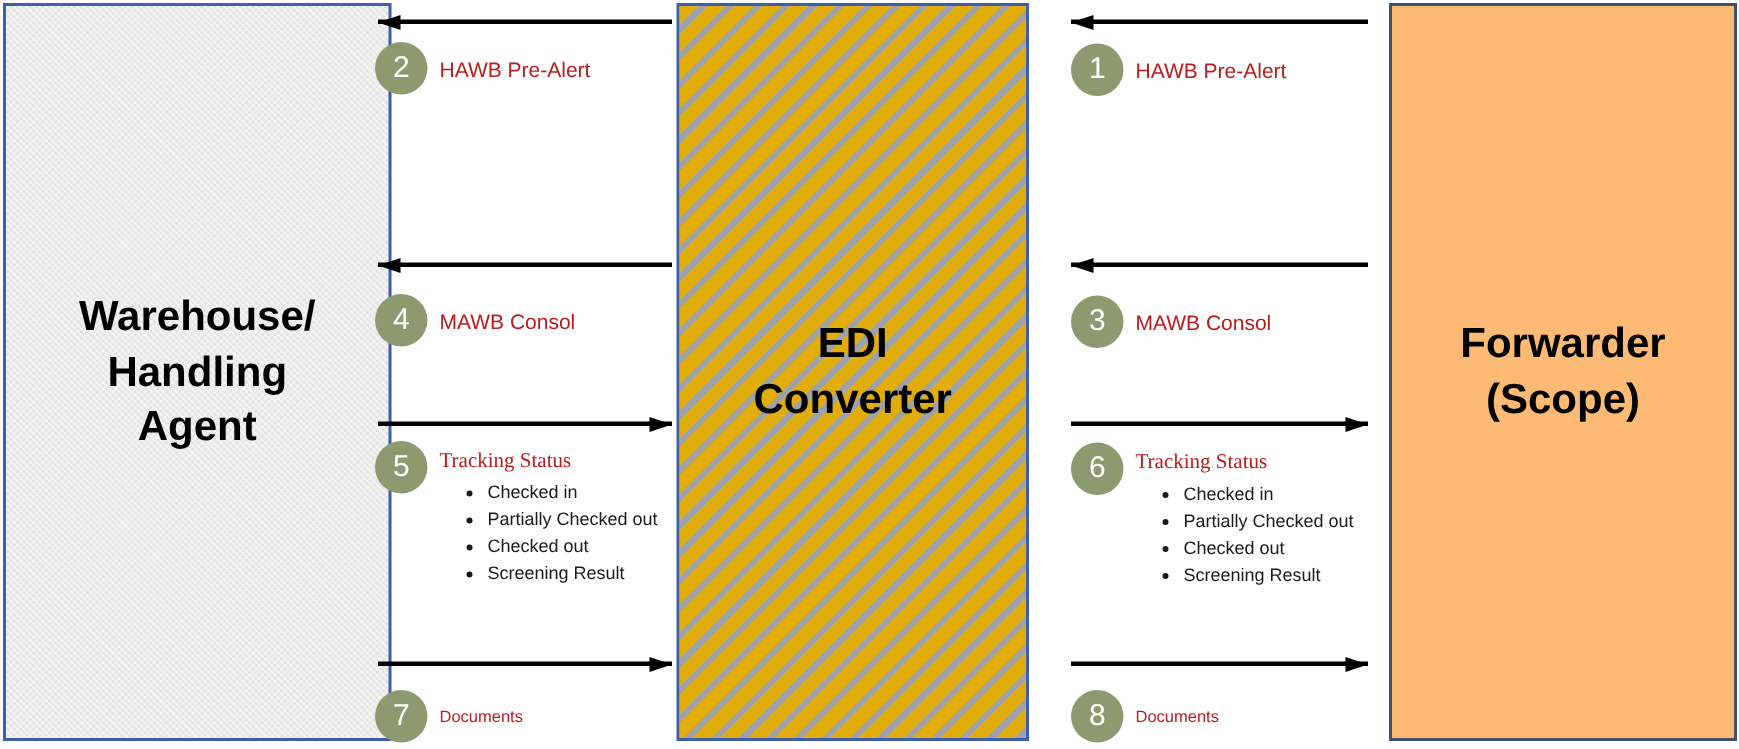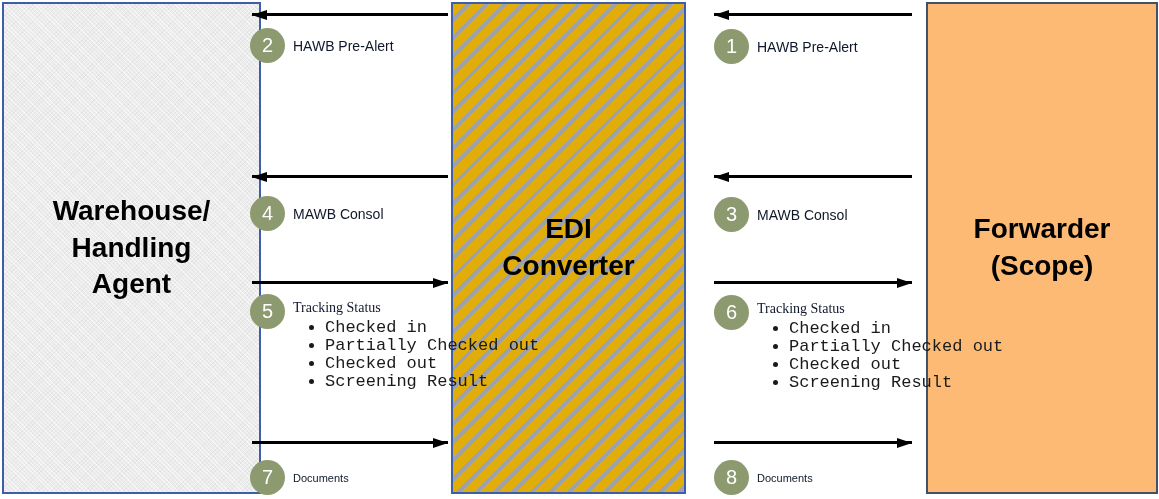--- a/index.html
+++ b/index.html
@@ -50,27 +50,27 @@
   .gap1 { left:252px; width:196px; }
   .gap2 { left:714px; width:198px; }
   
   .flow-item { position:absolute; display:flex; align-items:center; }
   .flow-item.with-bullets { align-items:flex-start; }
   .num-circle {
     flex:0 0 auto; width:35px; height:35px; border-radius:50%;
     background:#8d9a70; color:#fff; font-size:20px;
     display:flex; align-items:center; justify-content:center;
   }
-  .flow-label { margin-left:8px; font-size:14px; color:#0f172a; white-space:nowrap; }
+  .flow-label { margin-left:8px; font-size:14px; color:#b91c1c; white-space:nowrap; }
   .flow-label.big { font-size:11px; }
   .label-col { margin-left:8px; margin-top:3px; }
   .label-col .flow-label { margin-left:0; line-height:22px;font-family:Liberation Serif, serif; }
   .bullet-list {
     margin:0; padding:0 0 0 32px; list-style:disc outside;
-    font-size:17px; line-height:18px; color:#1a1a1a; white-space:nowrap;font-family:Liberation Mono, monospace;
+    font-size:12px; line-height:18px; color:#1a1a1a; white-space:nowrap;
   }
 </style>
 </head>
 <body>
 
 <div class="stage">
 
   <div class="ebox box-warehouse">
     <div class="title">Warehouse/
 Handling

